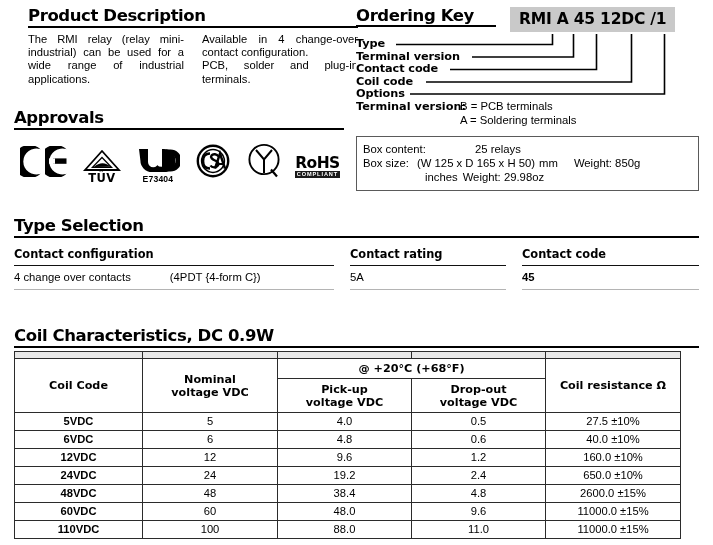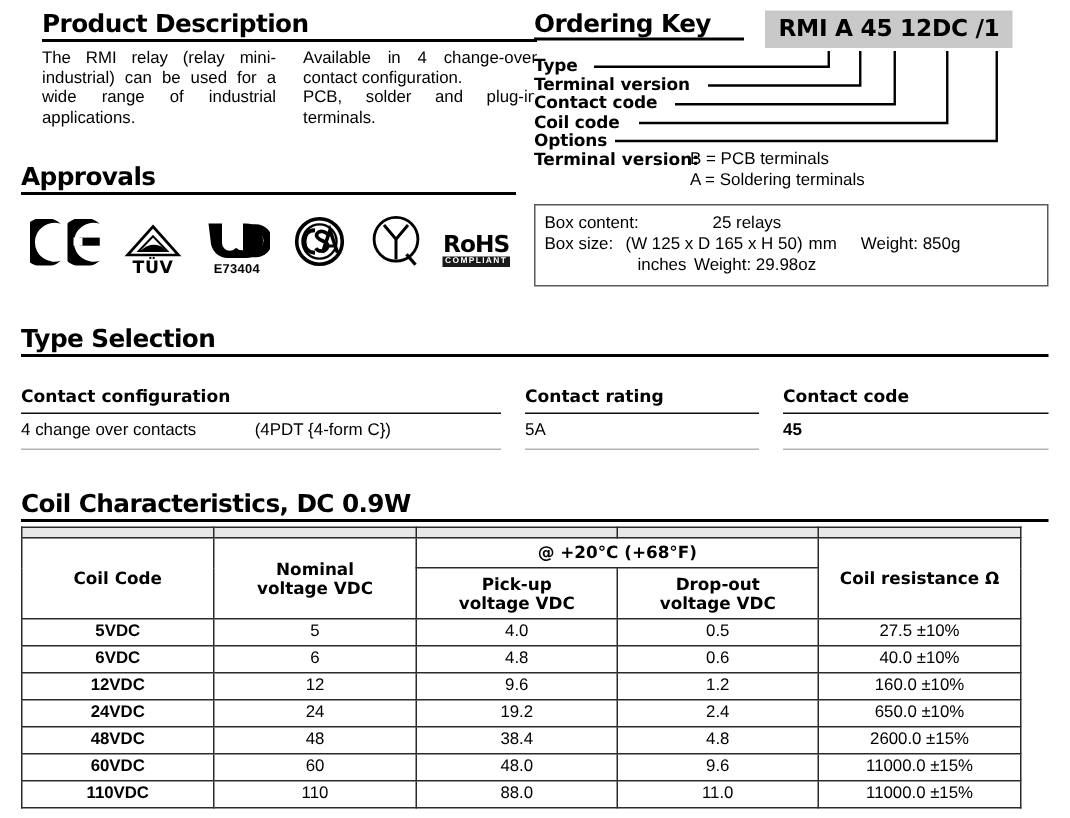--- a/index.html
+++ b/index.html
@@ -164,21 +164,21 @@
     line-height: 14px;
   }
   .bi-line { display: flex; white-space: nowrap; }
   .bi-k { width: 112px; }
   .bi-k2 { width: 54px; }
   .bi-ind { display: inline-block; width: 58px; }
   .bi-w { margin-left: 16px; }
 
   
   #typesel { left: 14px; top: 216px; width: 685px; }
-  .ts-cols { display: flex; margin-top: 16px; justify-content: space-between; }
+  .ts-cols { display: flex; margin-top: 6px; justify-content: space-between; }
   .ts-col { box-sizing: border-box; }
   .ts-c1 { width: 336px; padding-right: 16px; }
   .ts-c2 { width: 172px; padding-right: 16px; }
   .ts-c3 { width: 177px; }
   .ts-hdr {
     font-family: "DejaVu Sans", sans-serif;
     font-weight: bold;
     font-size: 11.4px;
     line-height: 14px;
     padding: 3px 0 4px 0;
@@ -473,20 +473,20 @@
         </tr>
         <tr>
           <td class="cc-code">60VDC</td>
           <td>60</td>
           <td>48.0</td>
           <td>9.6</td>
           <td>11000.0 ±15%</td>
         </tr>
         <tr>
           <td class="cc-code">110VDC</td>
-          <td>110</td>
+          <td>100</td>
           <td>88.0</td>
           <td>11.0</td>
           <td>11000.0 ±15%</td>
         </tr>
       </tbody>
   </table>
 </div>
 
 </body></html>

